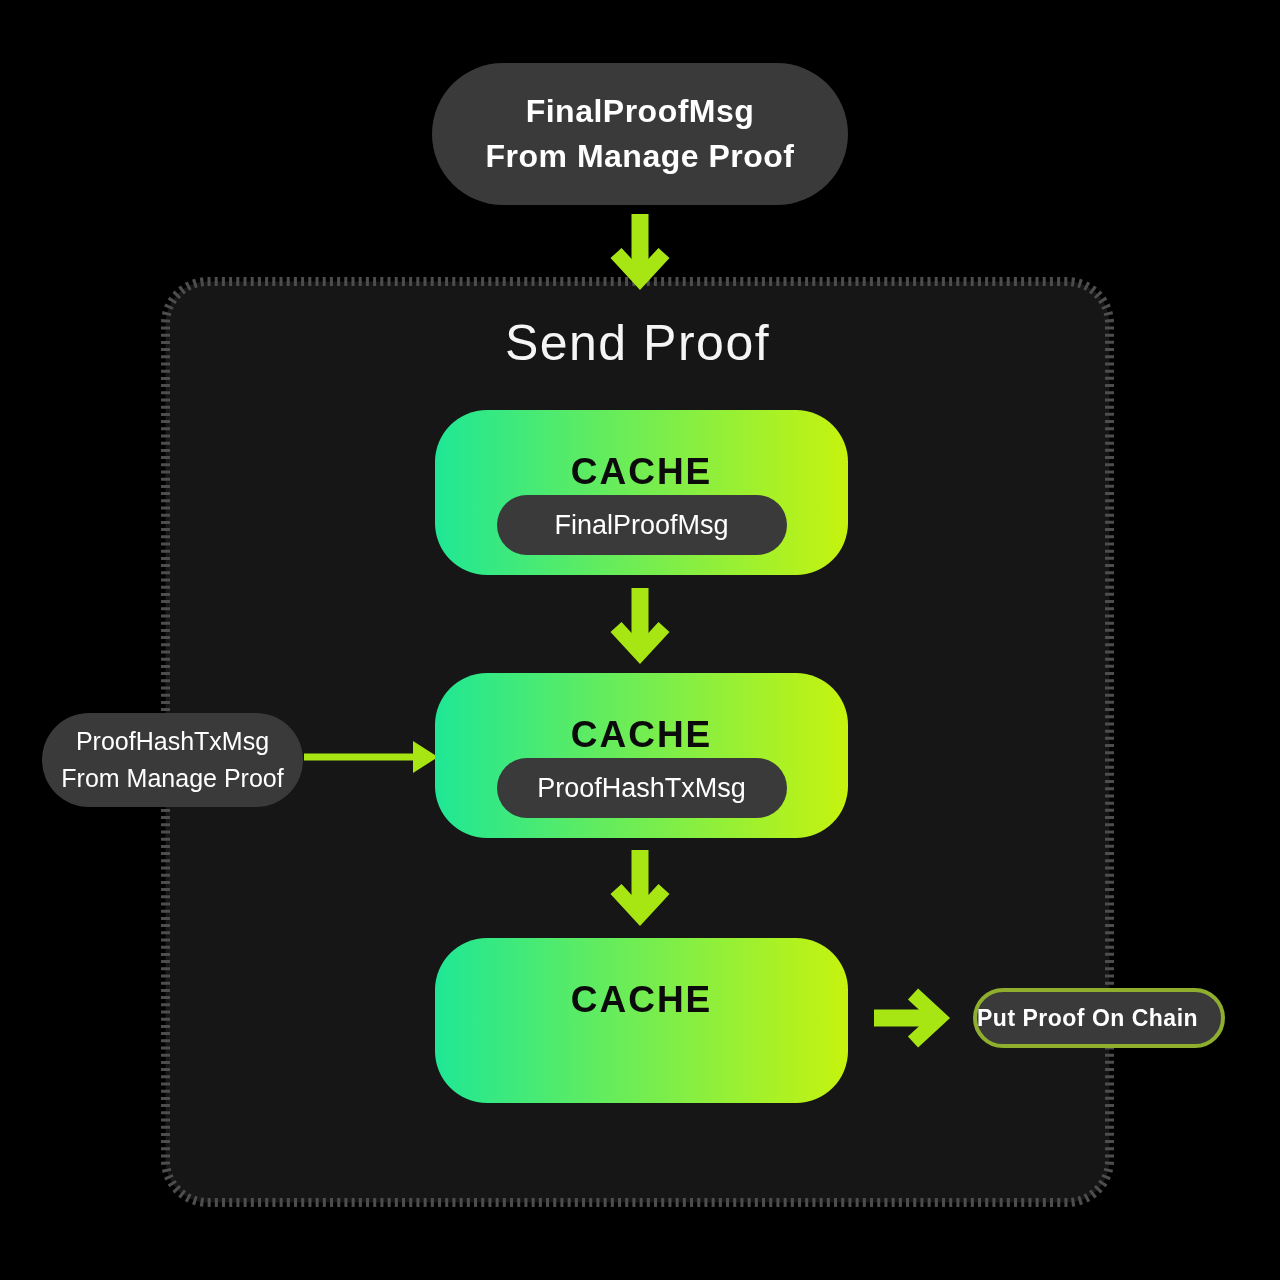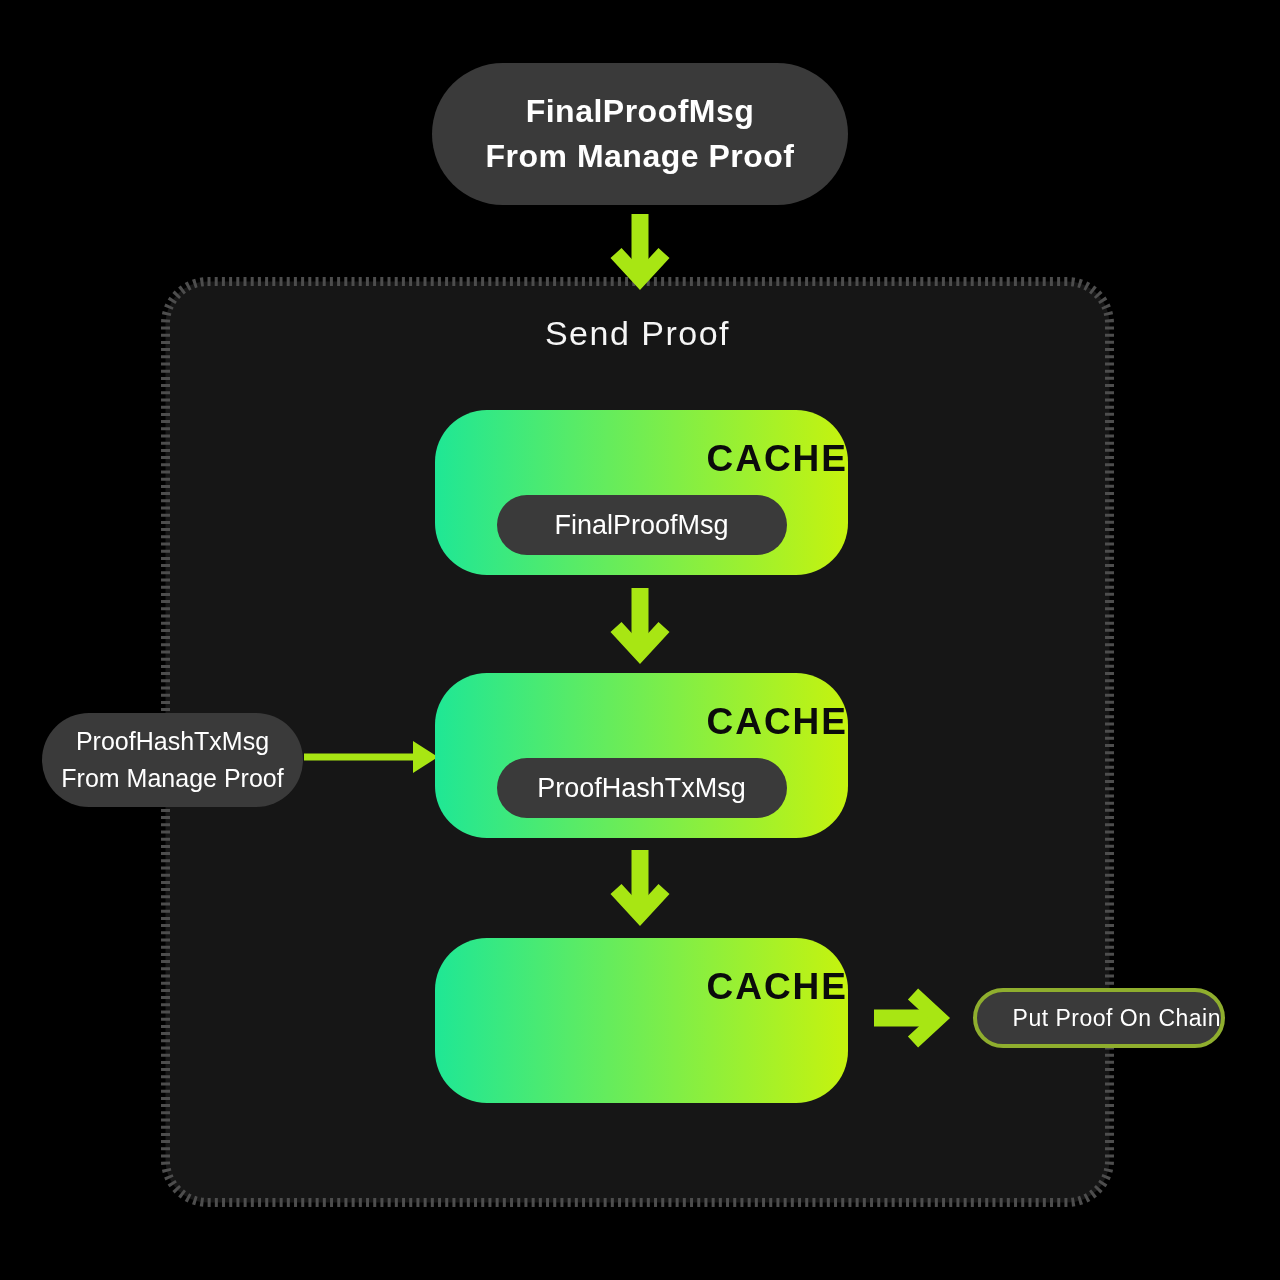--- a/index.html
+++ b/index.html
@@ -56,40 +56,40 @@
     letter-spacing: 0.5px;
     text-align: center;
   }
   .container-title {
     position: absolute;
     left: 165px;
     top: 314px;
     width: 945px;
     text-align: center;
     color: #f5f5f5;
-    font-size: 34px;
+    font-size: 50px;
     font-weight: 300;
     letter-spacing: 1.5px;
   }
   .cache-box {
     position: absolute;
     left: 435px;
     width: 413px;
     height: 165px;
     border-radius: 52px;
     background: linear-gradient(90deg,
       var(--cache-gradient-start, #1fe795),
       var(--cache-gradient-end, #c6f30e));
   }
   .cache-box-1 { top: 410px; }
   .cache-box-2 { top: 673px; }
   .cache-box-3 { top: 938px; }
   .cache-title {
-    margin-top: 28px;
-    text-align: right;
+    margin-top: 41px;
+    text-align: center;
     color: var(--cache-text-color, #0b0b0b);
     font-size: 37px;
     font-weight: bold;
     letter-spacing: 2px;
   }
   .cache-pill {
     position: absolute;
     left: 50%;
     top: 85px;
     transform: translateX(-50%);
@@ -125,24 +125,24 @@
     left: 973px;
     top: 988px;
     width: 252px;
     height: 60px;
     box-sizing: border-box;
     border-radius: 34px;
     border: 4px solid var(--chain-border, #8fae2e);
     background: var(--pill-fill, #3a3a3a);
     display: flex;
     align-items: center;
-    justify-content: flex-end;
+    justify-content: flex-start;
     color: var(--text-color, #fff);
     font-size: 23px;
-    font-weight: normal;
+    font-weight: bold;
     letter-spacing: 0.5px;
   }
 </style>
 </head>
 <body>
 
 <div class="stage">
 
   <svg class="layer-svg" width="1280" height="1280" viewBox="0 0 1280 1280">
     <defs>

